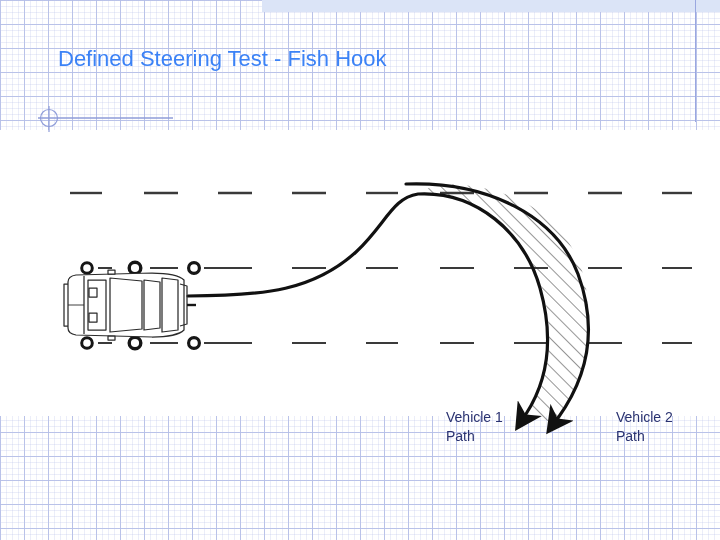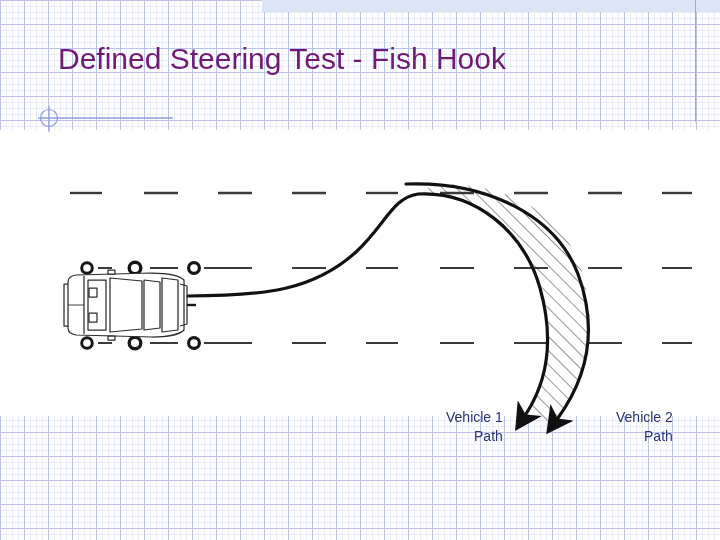--- a/index.html
+++ b/index.html
@@ -79,43 +79,42 @@
     width: 145px;
     height: 32px;
   }
 
   
   .title {
     position: absolute;
     left: 58px;
     top: 40px;
     width: 620px;
-    font-size: 30px;
+    font-size: 22px;
     line-height: 38px;
-    color: #701a75;
+    color: #3b82f6;
     letter-spacing: 0px;
     white-space: nowrap;
   }
 
   
   .diagram {
     position: absolute;
     left: 56px;
     top: 170px;
     width: 640px;
     height: 290px;
   }
 
   .path-label {
     position: absolute;
     color: #2A3270;
     font-size: 14px;
     line-height: 19px;
     white-space: pre-line;
-    text-align: right;
   }
   .label-v1 { left: 446px; top: 408px; }
   .label-v2 { left: 584px; top: 408px; margin-left: 32px; }
 </style>
 </head>
 <body>
 
 <div id="slide">
 
   <div class="grid-layer"></div>

